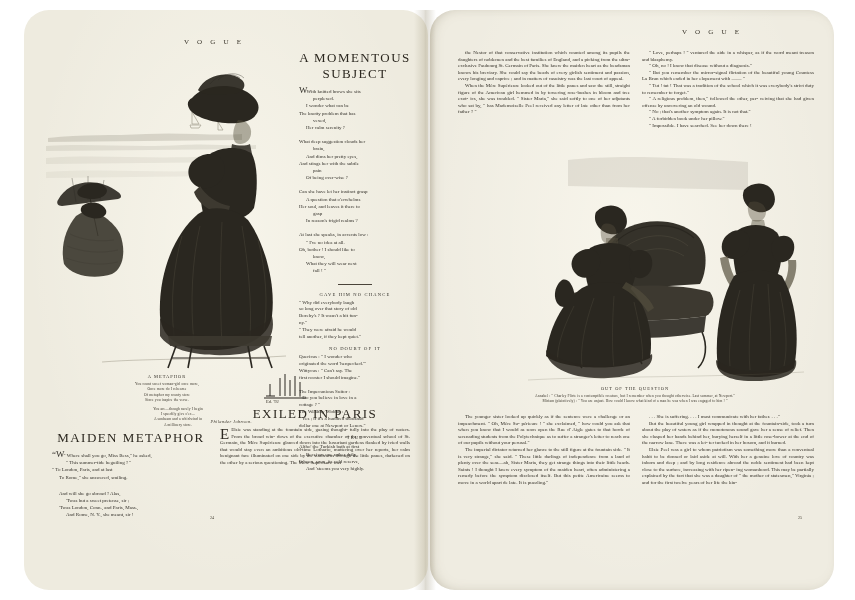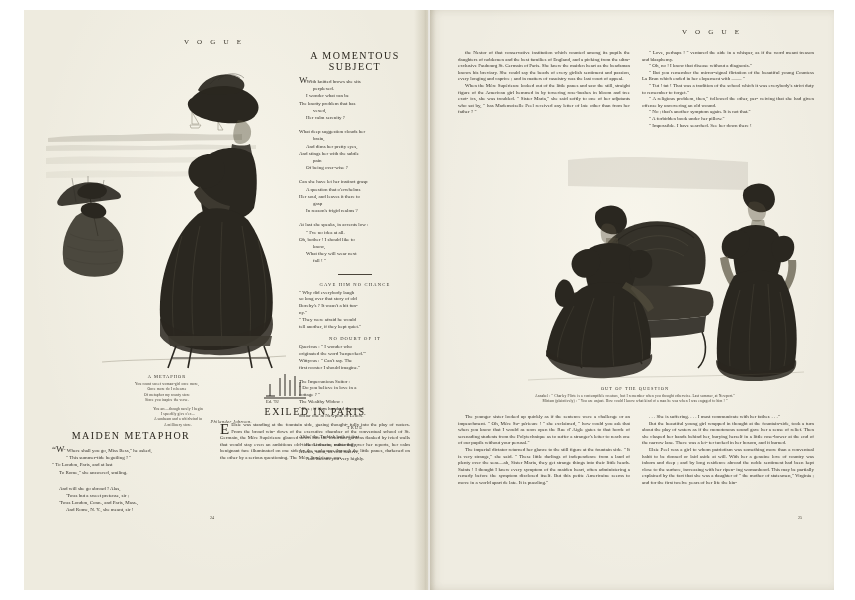--- a/index.html
+++ b/index.html
@@ -14,20 +14,21 @@
     width: 855px; height: 600px;
     background: #ffffff;
   }
   
   .page {
     position: absolute;
     top: 10px;
     height: 580px;
     background: #efece0;
     overflow: hidden;
+    border-radius: 25px;
   }
   #page-left  { left: 24px;  width: 404px; background:#eeebdf; }
   #page-right { left: 430px; width: 404px; background:#efece1; box-shadow: inset 4px 0 14px -6px rgba(120,110,85,.55); }
   .gutter-shadow{
     position:absolute; top:10px; left:414px; width:22px; height:580px;
     background: linear-gradient(to right, rgba(140,130,100,0) 0%, rgba(140,130,100,.22) 45%, rgba(140,130,100,.30) 52%, rgba(140,130,100,0) 100%);
     pointer-events:none;
   }
   .paper-tone{
     position:absolute; inset:0;
@@ -42,21 +43,21 @@
     letter-spacing: 3.2px;
     color: #3a352b;
     font-family: "Liberation Serif", serif;
   }
   #rh-left  { left: 160px; top: 28px; }
 
   
   .col { position: absolute; color: #2f2b23; }
   .hd {
     text-align: center;
-    font-size: 10px;
+    font-size: 13px;
     letter-spacing: 1.45px;
     margin-bottom: 5px;
     color: #2b271f;
   }
   .subhd {
     text-align: center;
     font-size: 4.6px;
     letter-spacing: 1.15px;
     margin: 6px 0 3px 0;
     color: #33302a;

